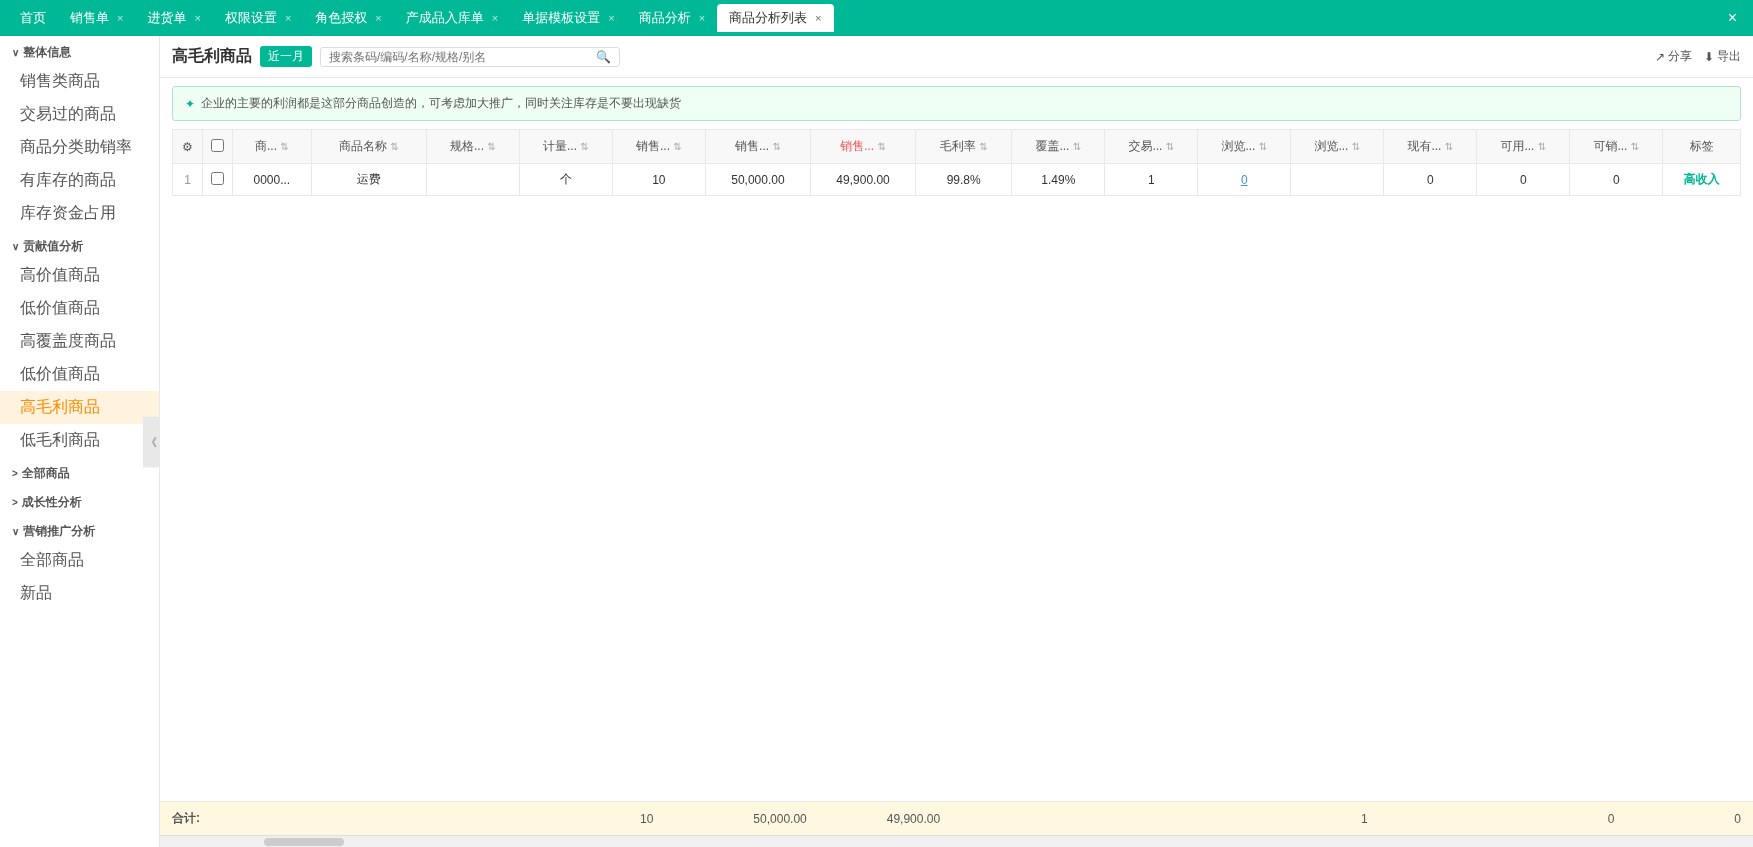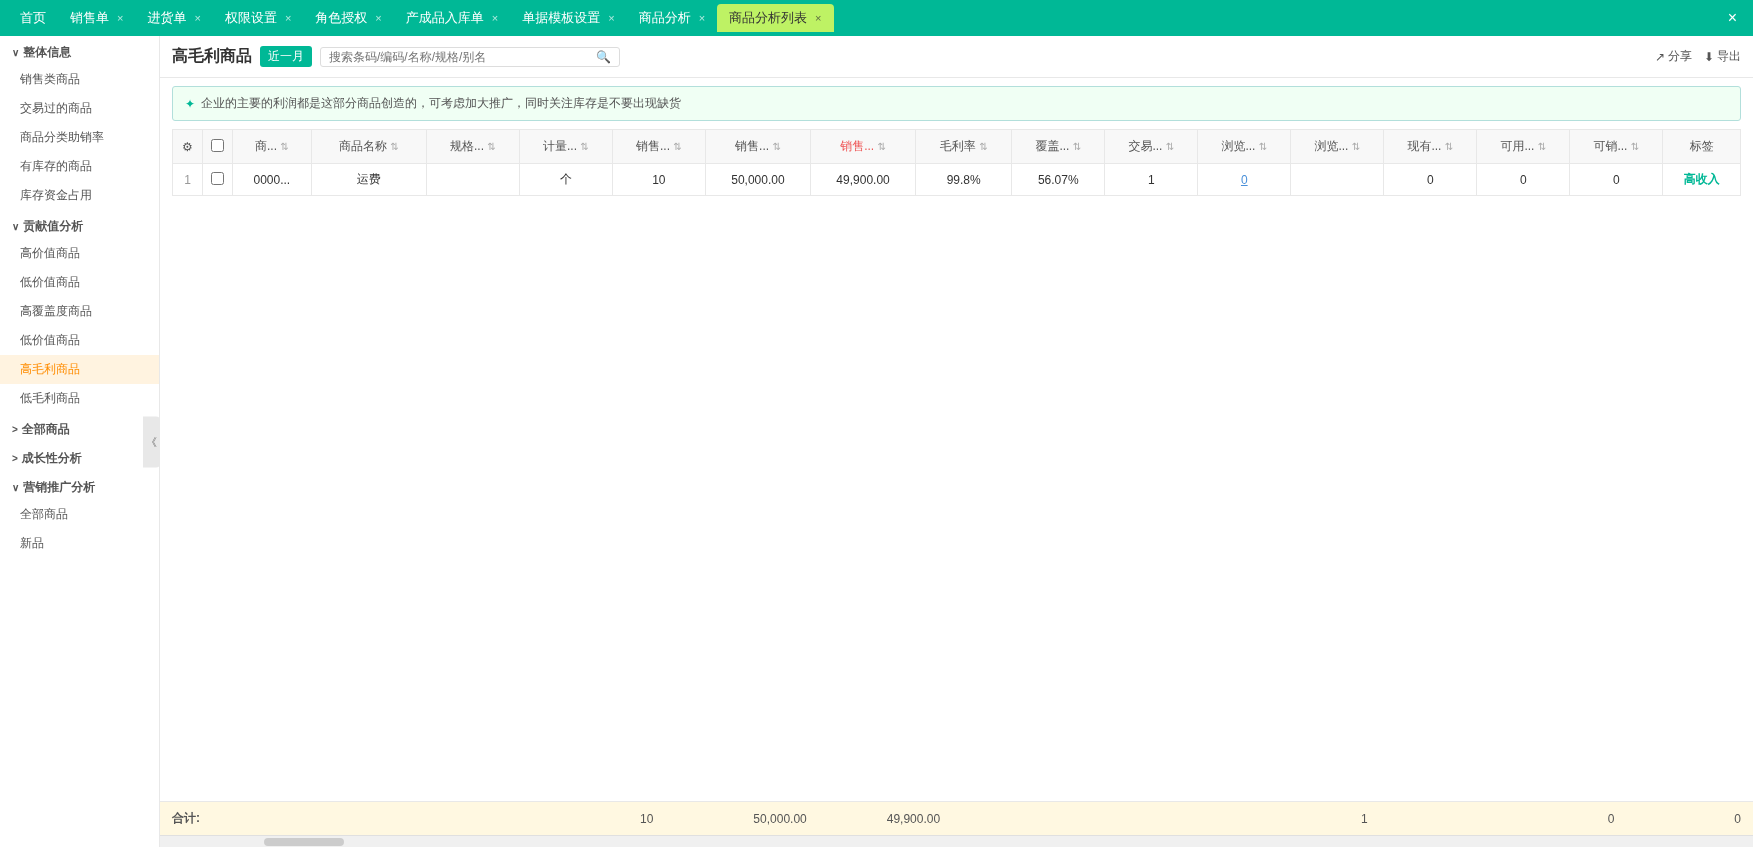--- a/index.html
+++ b/index.html
@@ -9,41 +9,41 @@
     .top-nav {
       display: flex; align-items: center;
       background: #00b896; height: 36px;
       padding: 0 8px; color: #fff;
     }
     .top-nav-item {
       padding: 0 12px; height: 28px; line-height: 36px;
       cursor: pointer; white-space: nowrap; font-size: 13px;
       display: flex; align-items: center; gap: 4px;
     }
-    .top-nav-item.active { background: #bef264; color: #333; border-radius: 4px 4px 0 0; }
+    .top-nav-item.active { background: #ffffff; color: #333; border-radius: 4px 4px 0 0; }
     .top-nav-item .close-x { font-size: 11px; margin-left: 4px; opacity: 0.7; }
     .top-nav-spacer { flex: 1; }
     .top-nav-close { cursor: pointer; padding: 0 8px; font-size: 16px; }
 
     
     .main-layout { display: flex; height: calc(847px - 36px); }
 
     
     .sidebar {
       width: 160px; background: #fff; border-right: 1px solid #e8e8e8;
       overflow-y: auto; flex-shrink: 0;
     }
     .sidebar-group-title {
       display: flex; align-items: center; gap: 4px;
       padding: 8px 12px 4px 12px; font-size: 12px; color: #555; font-weight: bold;
       cursor: pointer;
     }
     .sidebar-group-title .arrow { font-size: 10px; }
     .sidebar-item {
-      padding: 6px 12px 6px 20px; font-size: 12px; color: #555;
+      padding: 6px 12px 6px 20px; font-size: 16px; color: #555;
       cursor: pointer; white-space: nowrap;
     }
     .sidebar-item.active { background: #fff3e0; color: #ff8c00; }
 
     
     .content-area { flex: 1; display: flex; flex-direction: column; overflow: hidden; background: #fff; }
 
     
     .content-header {
       display: flex; align-items: center; padding: 10px 12px;
@@ -275,21 +275,21 @@
       <td class="row-num">1</td>
       <td><input type="checkbox" style=""></td>
       <td>0000...</td>
       <td>运费</td>
       <td></td>
       <td>个</td>
       <td>10</td>
       <td>50,000.00</td>
       <td>49,900.00</td>
       <td>99.8%</td>
-      <td>56.07%</td>
+      <td>1.49%</td>
       <td>1</td>
       <td style="color:#4a90d9; text-decoration:underline; cursor:pointer;">0</td>
       <td></td>
       <td>0</td>
       <td>0</td>
       <td>0</td>
       <td class="tag-high">高收入</td>
     </tr>
           </tbody>
       </table>

